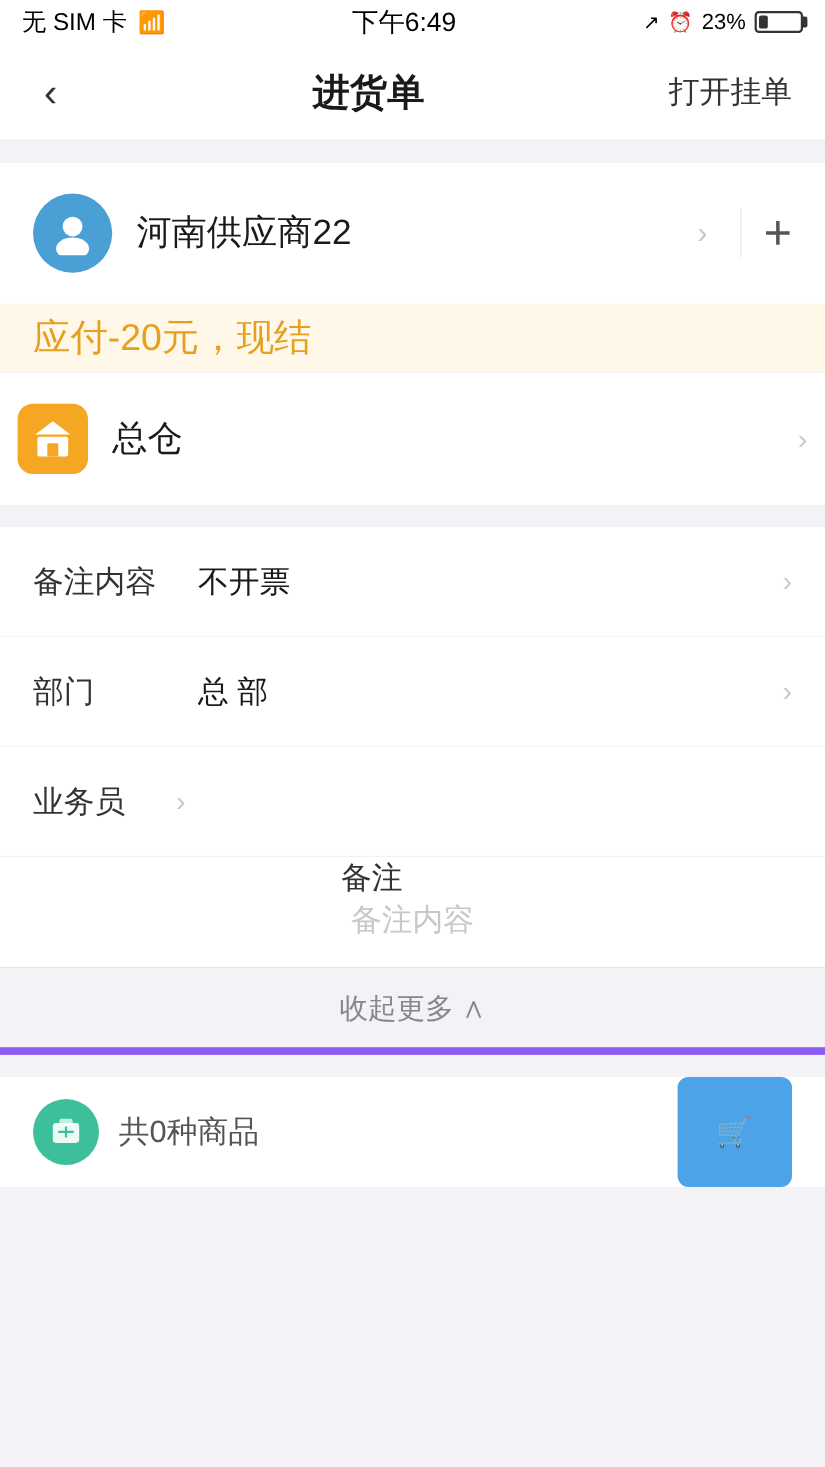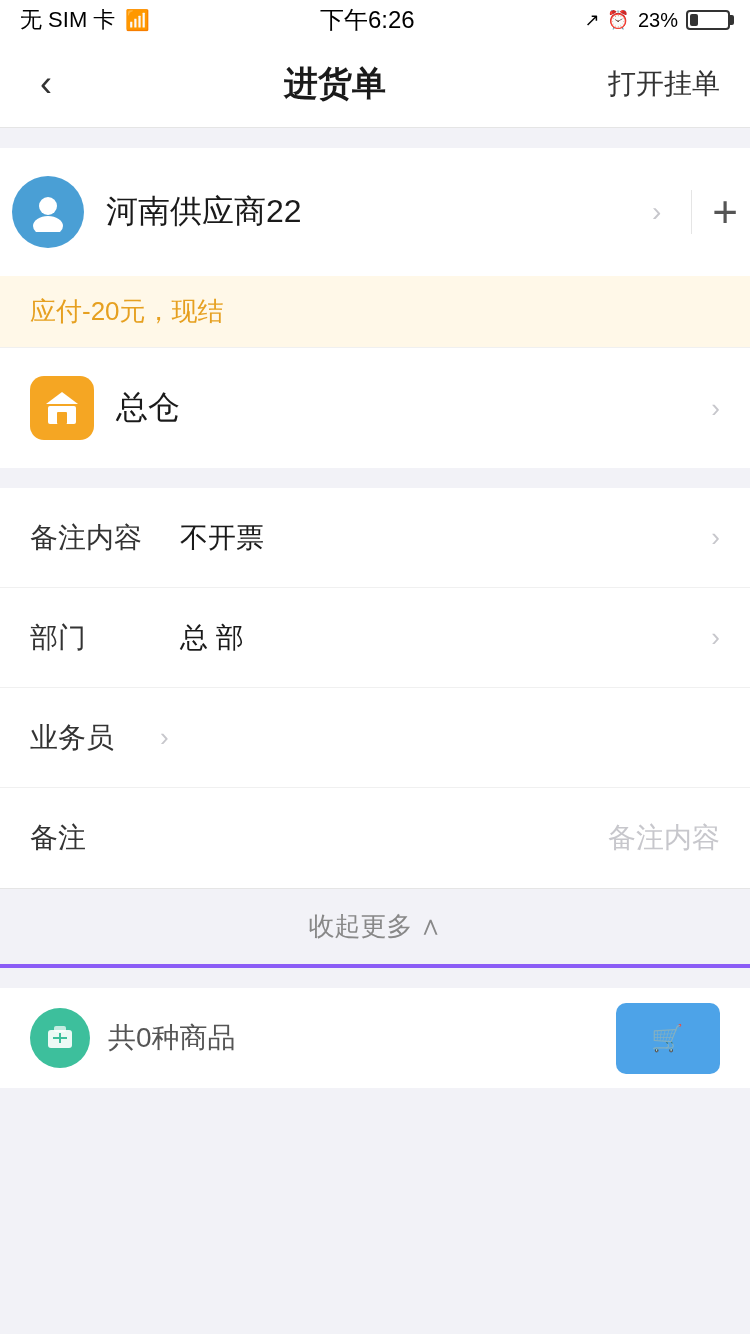--- a/index.html
+++ b/index.html
@@ -88,21 +88,21 @@
     
     .card-section {
       background: #fff;
       margin-bottom: 0;
     }
 
     
     .supplier-row {
       display: flex;
       align-items: center;
-      padding: 28px 12px;
+      padding: 28px 30px;
       background: #fff;
       position: relative;
     }
     .supplier-avatar {
       width: 72px; height: 72px;
       border-radius: 50%;
       background: #4a9fd5;
       display: flex;
       align-items: center;
       justify-content: center;
@@ -125,30 +125,30 @@
       color: #555;
       padding: 0 0 0 20px;
       border-left: 1px solid #e5e5e5;
       line-height: 1;
       cursor: pointer;
     }
 
     
     .notice-bar {
       background: #fff8e8;
-      padding: 18px 30px;
-      font-size: 26px;
+      padding: 8px 30px;
+      font-size: 34px;
       color: #e6a020;
     }
 
     
     .warehouse-row {
       display: flex;
       align-items: center;
-      padding: 28px 30px;
+      padding: 28px 16px;
       background: #fff;
       border-top: 1px solid #f0f0f0;
     }
     .warehouse-icon {
       width: 64px; height: 64px;
       border-radius: 14px;
       background: #f5a623;
       display: flex;
       align-items: center;
       justify-content: center;
@@ -168,21 +168,21 @@
     }
     .form-row {
       display: flex;
       align-items: center;
       padding: 0 30px;
       height: 100px;
       border-bottom: 1px solid #f0f0f0;
       background: #fff;
       cursor: pointer;
     }
-    .form-row:last-child { border-bottom: none; }
+    .form-row:last-child { border-bottom: none; flex-direction: column; }
     .form-label {
       font-size: 28px;
       color: #333;
       width: 130px;
       flex-shrink: 0;
     }
     .form-value {
       flex: 1;
       font-size: 28px;
       color: #1a1a1a;
@@ -203,30 +203,29 @@
     .collapse-bar {
       background: #f2f2f7;
       height: 80px;
       display: flex;
       align-items: center;
       justify-content: center;
       font-size: 26px;
       color: #888;
       cursor: pointer;
       border-top: 1px solid #e5e5e5;
-      border-bottom: 4px solid #8b5cf6;
+      border-bottom: 7px solid #8b5cf6;
     }
 
     
     .bottom-bar {
       margin-top: 20px;
       background: #fff;
       height: 100px;
       display: flex;
-      align-items: center;
       padding: 0 30px;
       justify-content: space-between;
       gap: 12px;
     }
     .product-count-icon {
       width: 60px; height: 60px;
       border-radius: 50%;
       background: #3dbf9c;
       display: flex;
       align-items: center;
@@ -260,21 +259,21 @@
     }
   </style>
 </head>
 <body>
 
 <div class="status-bar">
   <div class="status-left">
     <span>无 SIM 卡</span>
     <span class="wifi-icon">📶</span>
   </div>
-  <div style="font-size:24px;font-weight:500;">下午6:26</div>
+  <div style="font-size:24px;font-weight:500;">下午6:49</div>
   <div class="status-right">
     <span style="font-size:18px;">↗</span>
     <span style="font-size:18px;">⏰</span>
     <span style="font-size:20px;">23%</span>
     <div class="battery-bar">
       <div class="battery-fill"></div>
     </div>
   </div>
 </div>
 

